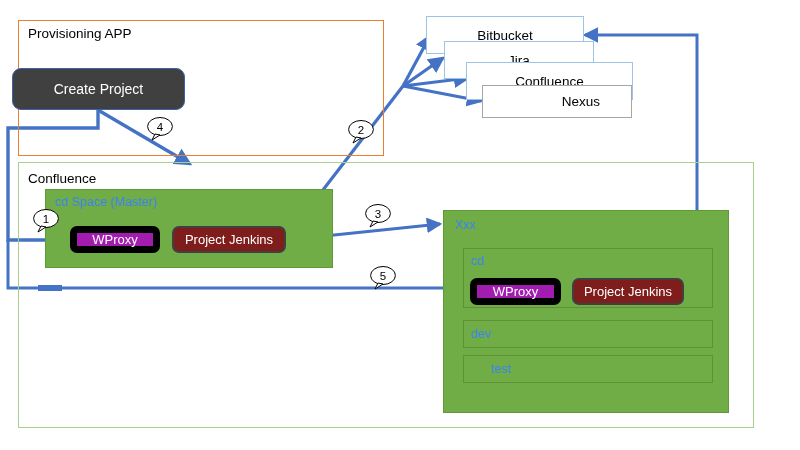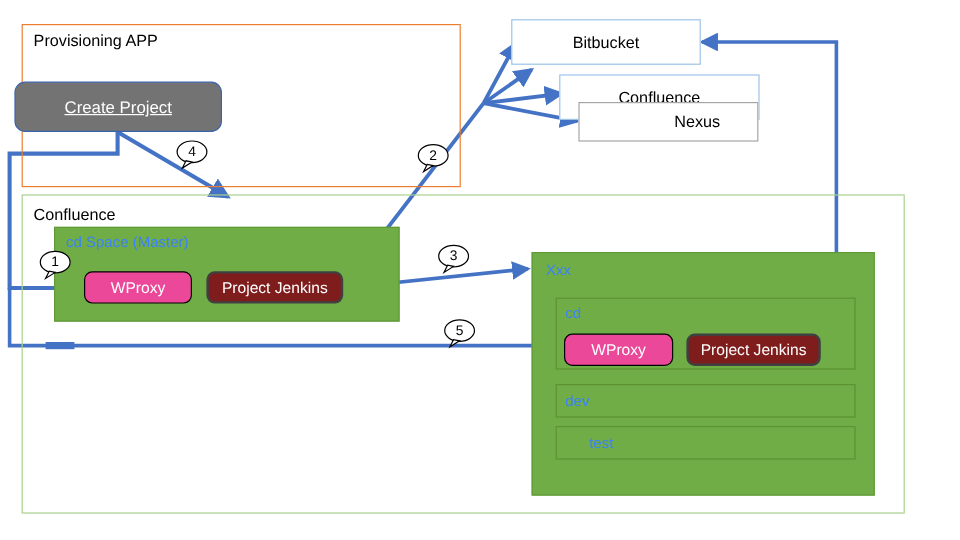--- a/index.html
+++ b/index.html
@@ -59,33 +59,32 @@
     box-sizing: border-box;
     display: flex;
     align-items: center;
     justify-content: center;
     border-radius: 7px;
     font-size: 13px;
     color: #ffffff;
     white-space: nowrap;
   }
   .node-blue {
-    background: #ec4899;
-    border: 1px solid #000000;
+    background: #a21caf;
+    border: 7px solid #000000;
   }
   .node-orange {
     background: #7f1d1d;
     border: 2px solid #404040;
   }
   .node-cta {
-    background: #737373;
+    background: #404040;
     border: 1px solid #3B63AA;
     border-radius: 9px;
     font-size: 14px;
-    text-decoration: underline;
   }
   
   .svc {
     position: absolute;
     box-sizing: border-box;
     background: #ffffff;
     display: flex;
     align-items: center;
     justify-content: center;
     font-size: 13.5px;
@@ -168,20 +167,21 @@
 
     <path d="M 560 291 L 573 291" stroke="#4472C4" stroke-width="3.2" fill="none" marker-end="url(#arrowBlueSm)"></path>
   </svg>
 
   <div class="box container-prov" style="left:18px; top:20px; width:366px; height:136px;"></div>
   <div class="container-label" style="left:28px; top:26px;">Provisioning APP</div>
 
   <div class="node node-cta" style="left:12px; top:68px; width:173px; height:42px;">Create Project</div>
 
   <div class="svc svc-blue" style="left:426px; top:16px; width:158px; height:38px;">Bitbucket</div>
+  <div class="svc svc-blue" style="left:444px; top:41px; width:150px; height:38px;">Jira</div>
   <div class="svc svc-blue" style="left:466px; top:62px; width:167px; height:38px;">Confluence</div>
   <div class="svc svc-gray" style="left:482px; top:85px; width:150px; height:33px;">Nexus</div>
 
   <div class="box container-openshift" style="left:18px; top:162px; width:736px; height:266px;"></div>
   <div class="container-label" style="left:28px; top:171px;">Confluence</div>
 
   <div class="box green-region" style="left:45px; top:189px; width:288px; height:79px;"></div>
   <div class="green-label" style="left:55px; top:195px;">cd Space (Master)</div>
 
   <div class="node node-blue" style="left:70px; top:226px; width:90px; height:27px;">WProxy</div>

